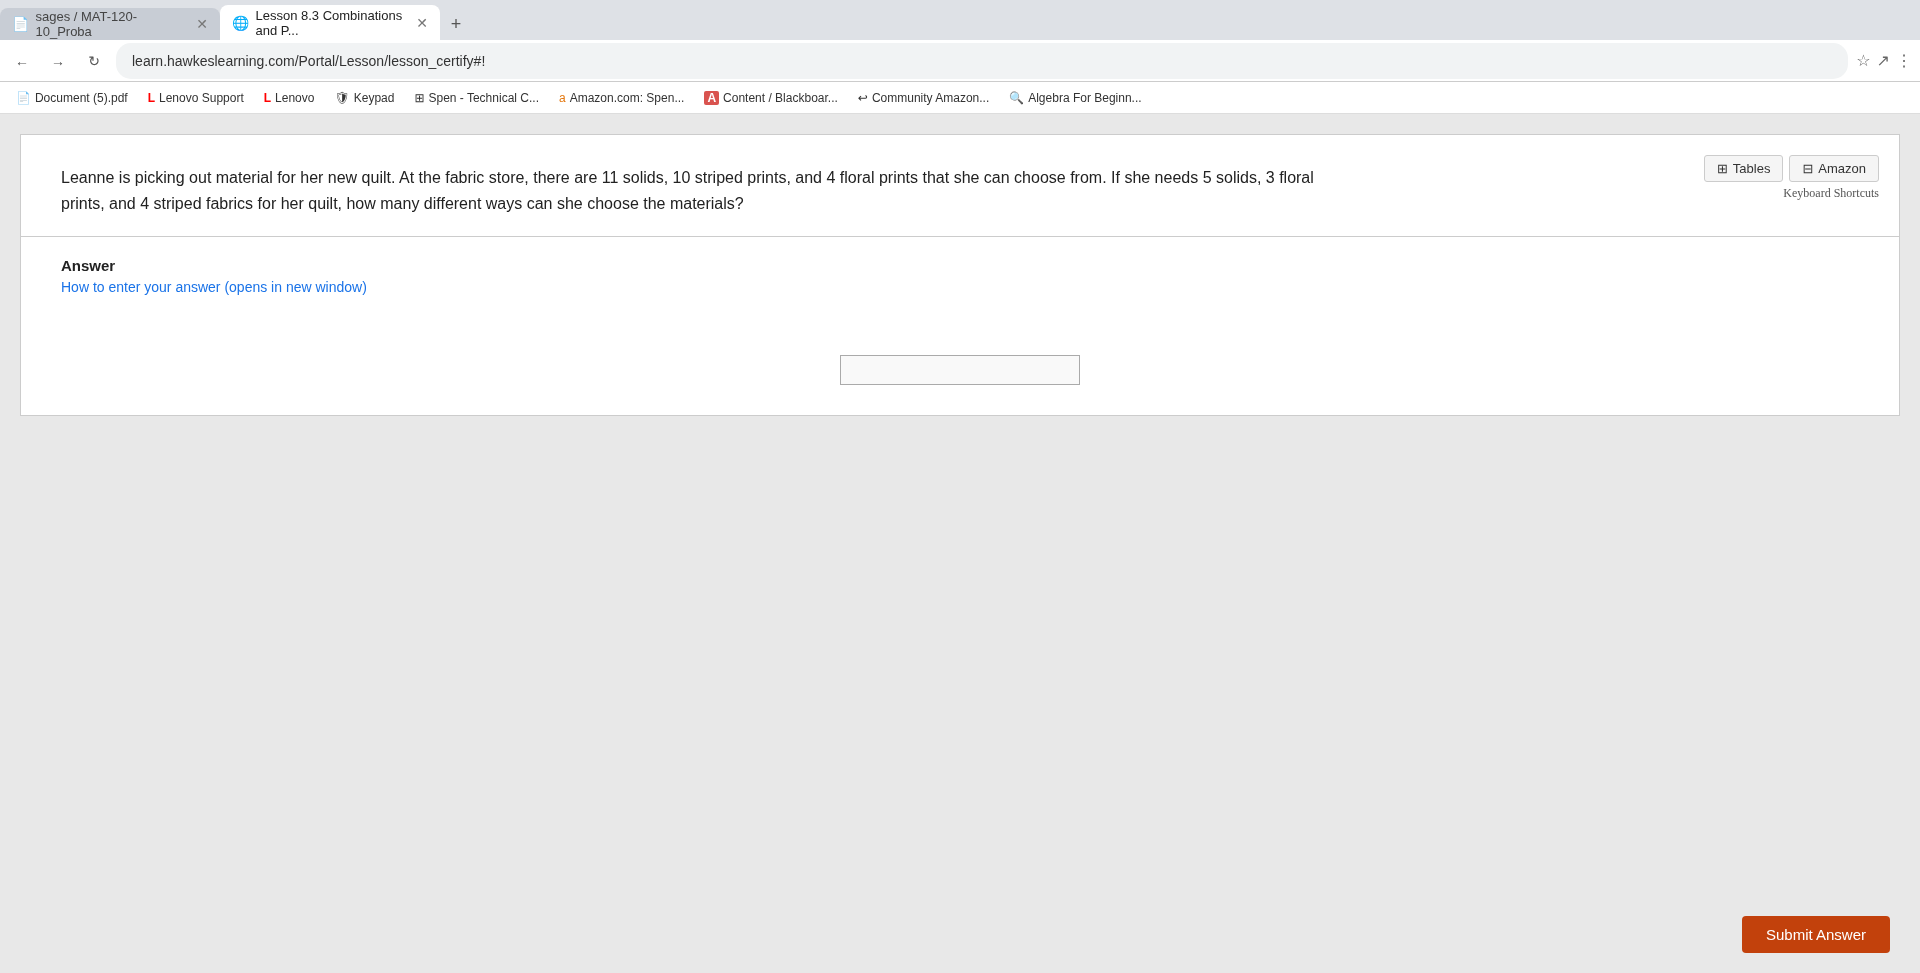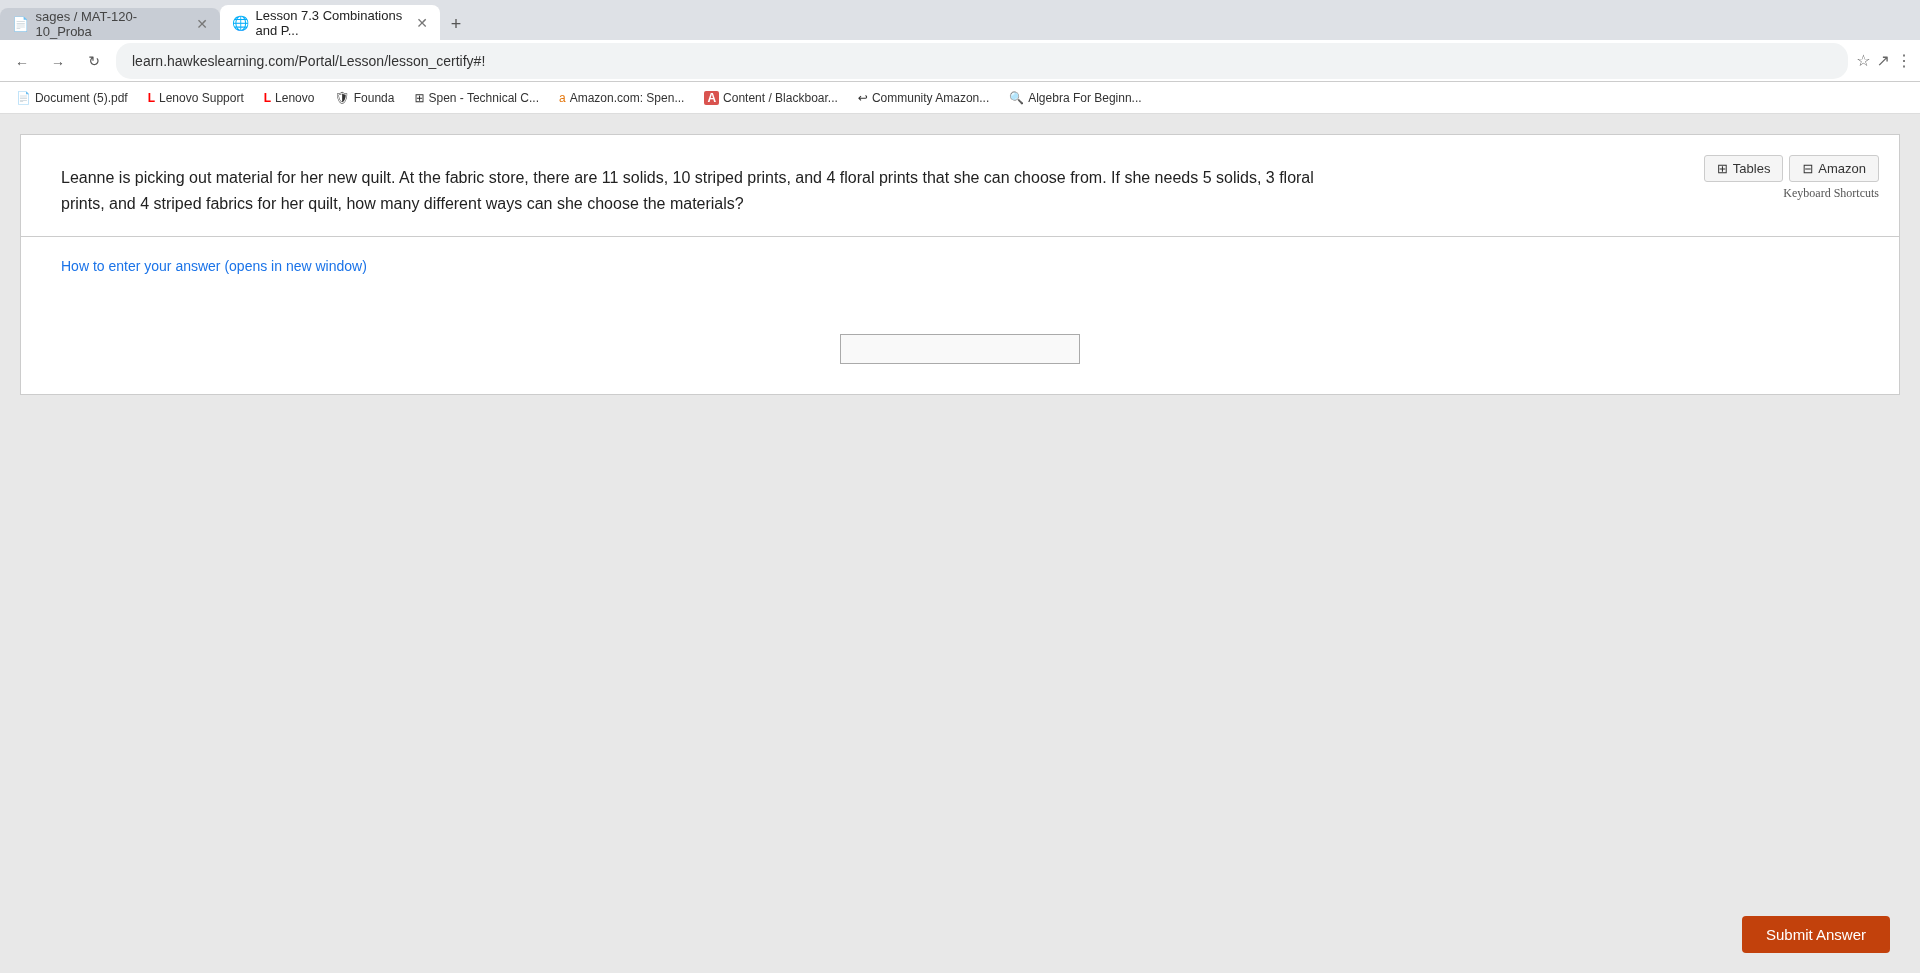--- a/index.html
+++ b/index.html
@@ -248,21 +248,21 @@
 <div class="browser-frame">
 
   <div class="tab-bar">
     <div class="tab">
       <span class="tab-icon">📄</span>
       <span>sages / MAT-120-10_Proba</span>
       <span class="tab-close">✕</span>
     </div>
     <div class="tab active">
       <span class="tab-icon">🌐</span>
-      <span>Lesson 7.3 Combinations and P...</span>
+      <span>Lesson 8.3 Combinations and P...</span>
       <span class="tab-close">✕</span>
     </div>
     <div class="tab-plus">
       <span>+</span>
     </div>
   </div>
 
   <div class="address-bar-row">
     <div class="nav-btn">
       <span>←</span>
@@ -289,21 +289,21 @@
     <div class="bookmark-item">
       <span class="bk-icon" style="color:red;font-weight:bold;">L</span>
       <span>Lenovo Support</span>
     </div>
     <div class="bookmark-item">
       <span class="bk-icon" style="color:red;font-weight:bold;">L</span>
       <span>Lenovo</span>
     </div>
     <div class="bookmark-item">
       <span class="bk-icon">🛡</span>
-      <span>Founda</span>
+      <span>Keypad</span>
     </div>
     <div class="bookmark-item">
       <span class="bk-icon">⊞</span>
       <span>Spen - Technical C...</span>
     </div>
     <div class="bookmark-item">
       <span class="bk-icon" style="color:#e47911;">a</span>
       <span>Amazon.com: Spen...</span>
     </div>
     <div class="bookmark-item">
@@ -335,20 +335,21 @@
             <button class="toolbar-btn">
               <span>⊟</span>
               <span>Amazon</span>
             </button>
           </div>
           <span class="keyboard-shortcuts-text">Keyboard Shortcuts</span>
         </div>
       </div>
 
       <div class="answer-section">
+        <div class="answer-label">Answer</div>
         <a class="answer-link" href="#">How to enter your answer (opens in new window)</a>
 
         <div class="answer-input-container">
           <input class="answer-input" type="text" placeholder="" style="">
         </div>
       </div>
 
     </div>
 
     <div class="bottom-bar">

